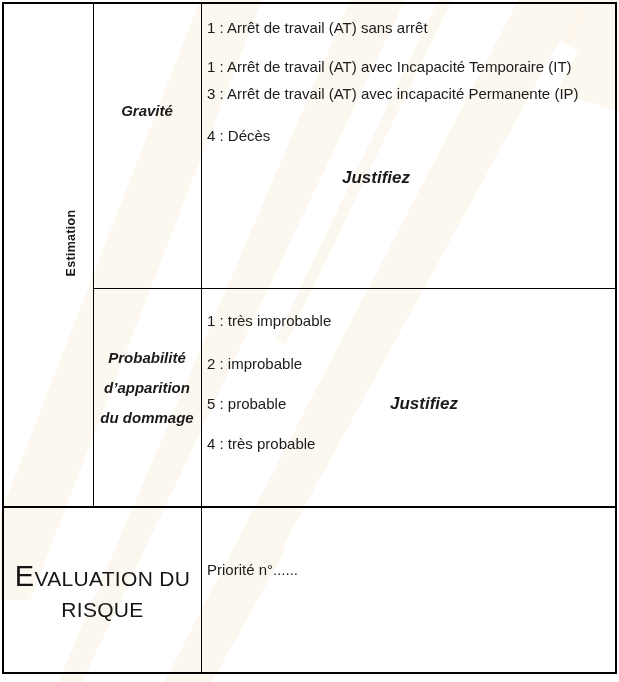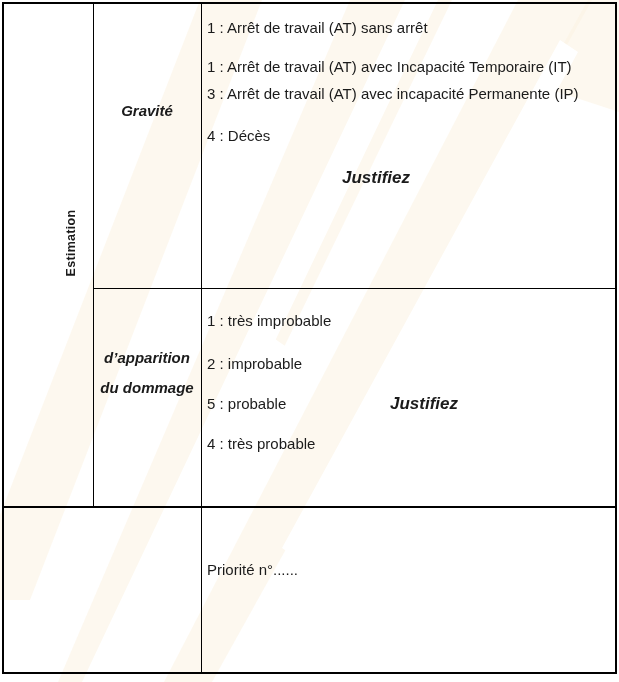--- a/index.html
+++ b/index.html
@@ -80,31 +80,36 @@
 
   <div class="cell cell-gravite-content">
     <div class="bodyline g1">1 : Arrêt de travail (AT) sans arrêt</div>
     <div class="bodyline g2">1 : Arrêt de travail (AT) avec Incapacité Temporaire (IT)</div>
     <div class="bodyline g3">3 : Arrêt de travail (AT) avec incapacité Permanente (IP)</div>
     <div class="bodyline g4">4 : Décès</div>
     <div class="gj"><span class="justify">Justifiez</span></div>
   </div>
 
   <div class="cell cell-prob-label">
+    <div class="side-label">Probabilité</div>
     <div class="side-label">d’apparition</div>
     <div class="side-label">du dommage</div>
   </div>
 
   <div class="cell cell-prob-content">
     <div class="bodyline p1">1 : très improbable</div>
     <div class="bodyline p2">2 : improbable</div>
     <div class="bodyline p3">
       <span>5 : probable</span>
       <span class="justify pj">Justifiez</span>
     </div>
     <div class="bodyline p4">4 : très probable</div>
   </div>
 
+  <div class="cell cell-eval-title">
+    <div class="eval-line eval-line1">Evaluation du</div>
+    <div class="eval-line eval-line2">risque</div>
+  </div>
 
   <div class="cell cell-priorite">
     <div class="bodyline">Priorité n°......</div>
   </div>
 </div>
 
 </body></html>

